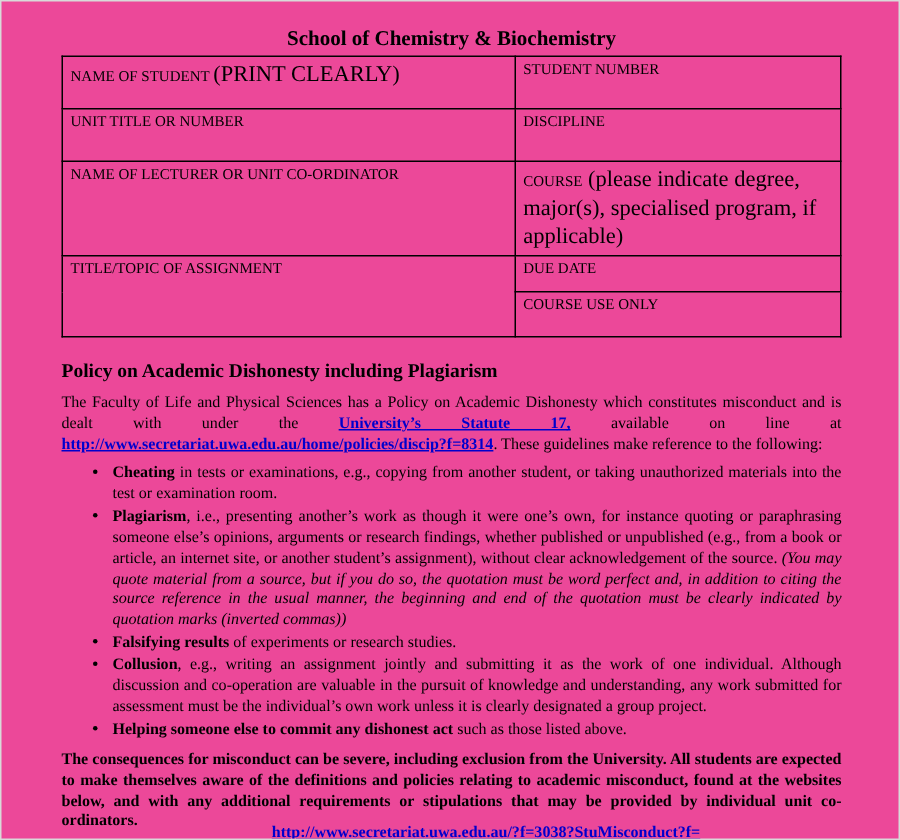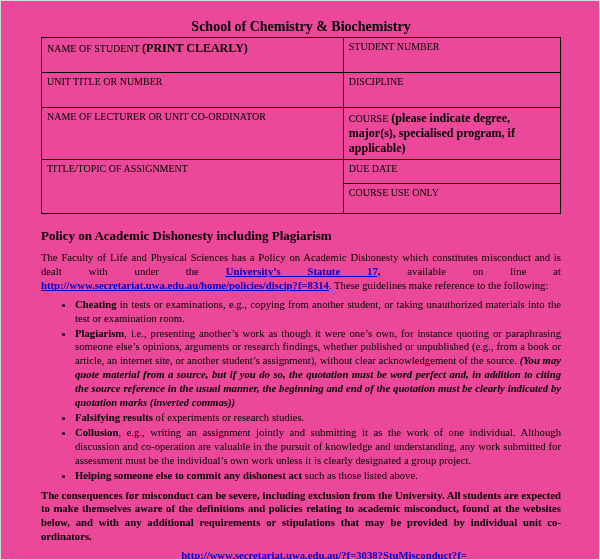--- a/index.html
+++ b/index.html
@@ -29,34 +29,34 @@
   table.cover td {
     border: 1px solid #000;
     vertical-align: top;
     padding: 3px 5px;
     font-size: 10px;
     line-height: 1.25;
   }
   .col-left  { width: 58.5%; }
   .col-right { width: 41.5%; }
   .lbl  { font-weight: normal; }
-  .note { font-weight: bold; font-size: 12px; text-align: right; }
+  .note { font-weight: normal; font-size: 15px; text-align: right; }
   .policy-heading {
     font-size: 13px; font-weight: bold;
     margin: 14px 0 7px 0;
   }
   .bodytext { font-size: 10.7px; line-height: 1.3; text-align: justify; }
   p.intro { margin: 0 0 5px 0; }
   a.doclink { color: #0000cc; text-decoration: underline; font-weight: bold; cursor: pointer; }
   ul.bullets {
     margin: 3px 0 5px 16px;
     padding: 0 0 0 18px;
   }
   ul.bullets li { margin: 0 0 1px 0; }
-  ul.bullets li i { font-style: italic; font-weight: bold; }
+  ul.bullets li i { font-style: italic; }
   p.consequences {
     margin: 6px 0 0 0;
     font-weight: bold;
   }
   .bottom-link {
     position: absolute;
     left: 0; right: 0;
     top: 548px;
     text-align: center;
     font-size: 10.7px;

